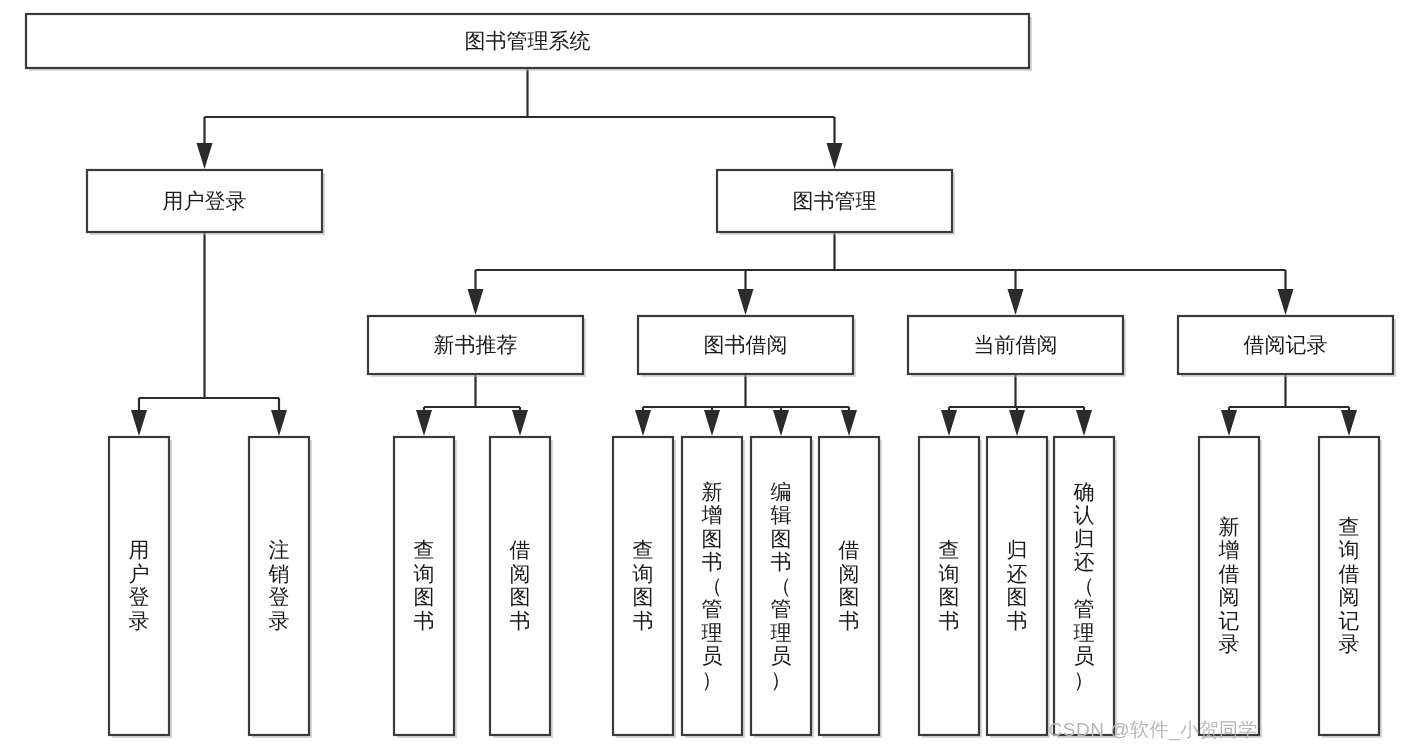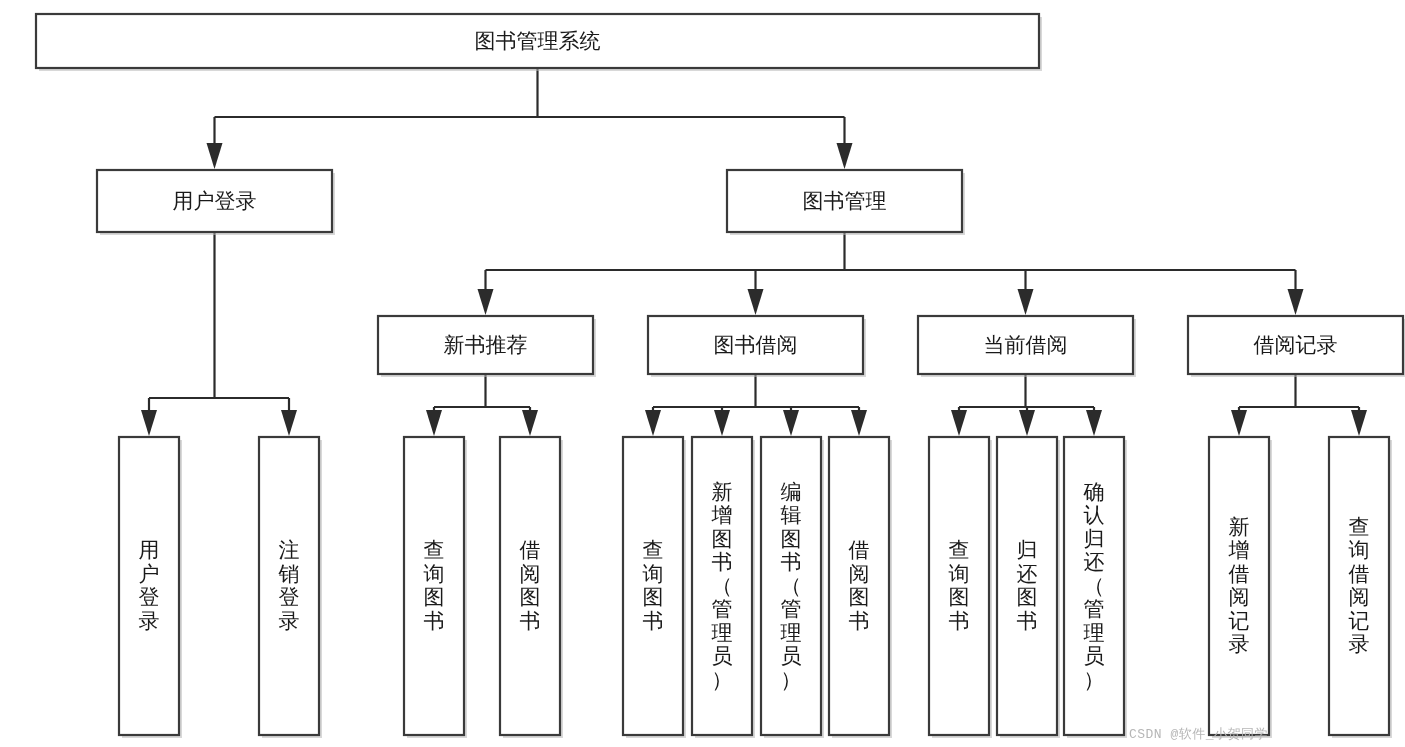--- a/index.html
+++ b/index.html
@@ -10,21 +10,21 @@
   }
   body {
     width: 1405px;
     height: 747px;
     font-family: "Liberation Sans", "DejaVu Sans", sans-serif;
     overflow: hidden;
     position: relative;
   }
   #diagram-root {
     position: absolute;
-    left: 16px;
+    left: 6px;
     top: 0;
     width: 1260px;
     height: 747px;
   }
   svg.diagram {
     display: block;
     width: 1405px;
     height: 747px;
   }
   .node-box {
@@ -56,22 +56,22 @@
     stroke-linecap: butt;
   }
   .arrow-head {
     fill: #2b2b2b;
     stroke: none;
   }
   .watermark {
     position: absolute;
     right: 8px;
     bottom: 4px;
-    font-family: Liberation Mono, monospace;
-    font-size: 13px;
+    font-family: Liberation Sans, sans-serif;
+    font-size: 19px;
     color: #b6b6b6;
     letter-spacing: 0.5px;
     white-space: nowrap;
     user-select: none;
     margin-top: 48px;
   }
 </style>
 </head>
 <body>
 

